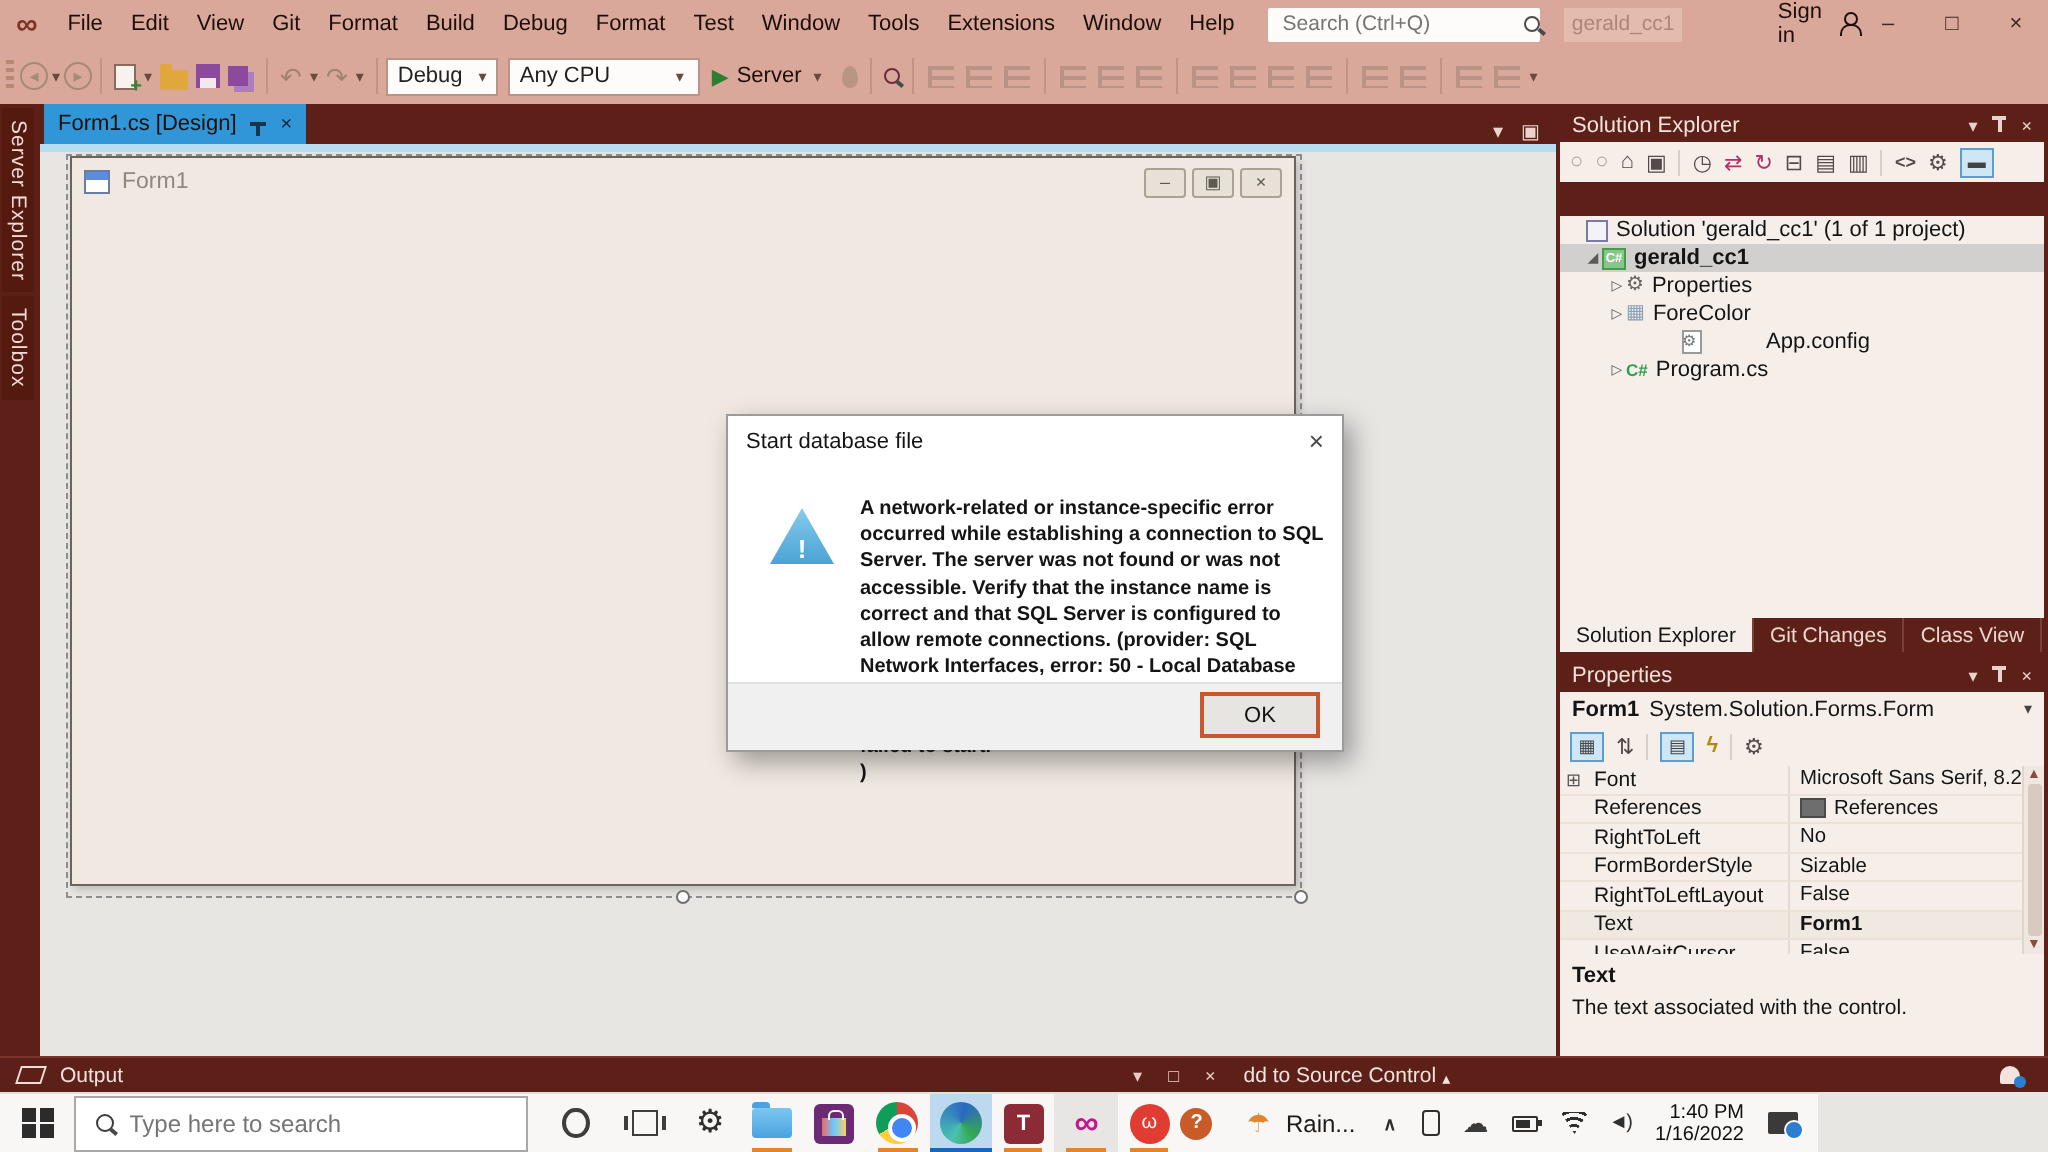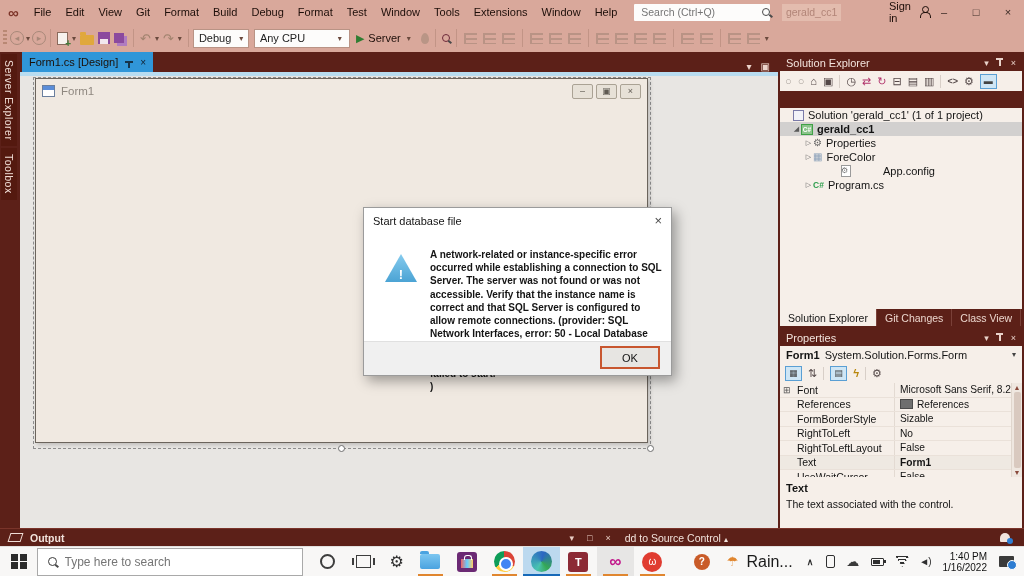--- a/index.html
+++ b/index.html
@@ -123,28 +123,28 @@
   .swatch { width:13px; height:10px; background:#6e6e6e; border:1px solid #4a4a4a; flex:none; }
   .pscroll { position:absolute; right:0; top:0; width:11px; height:100%; background:#efe7e0; border-left:1px solid #e0d6cd; display:flex; flex-direction:column; align-items:center; justify-content:space-between; padding:1px 0; }
   .scr-arrow { font-size:7px; color:#8a4a3c; }
   .scr-thumb { width:7px; flex:1; margin:1px 0; background:#d9c9bf; border-radius:2px; }
   .desc-title { font-size:11px; font-weight:bold; color:#141414; }
   .desc-text { font-size:10.5px; color:#141414; margin-top:4px; }
 
   
   #outputrow { left:0; top:528px; width:1024px; height:18px; background:#5c2018; border-top:1px solid #7a342a; display:flex; align-items:center; }
   .fb-ico { width:13px; height:9px; border:1.5px solid #f0ddd6; transform:skewX(-18deg); margin:0 8px 0 9px; }
-  .out-title { font-size:10.5px; color:#f2e3dc;font-weight:bold; }
+  .out-title { font-size:10.5px; color:#f2e3dc; }
   .out-ctrls { display:flex; gap:13px; margin-left:505px; color:#e8cdc4; font-size:9px; align-items:center; }
   .status-src { font-size:10.5px; color:#f2e3dc; margin-left:14px; display:flex; align-items:flex-end; gap:3px; }
   .bell { position:relative; width:10px; height:9px; background:#f2e3dc; border-radius:5px 5px 1px 1px; margin-left:auto; margin-right:14px; }
   .bell::after { content:""; position:absolute; right:-3px; bottom:-2px; width:6px; height:6px; border-radius:50%; background:#2d7dd2; }
 
   
-  #taskbar { left:0; top:546px; width:1024px; height:30px; background:#f8f7f6; border-top:1px solid #e2e0de; display:flex; align-items:center; }
+  #taskbar { left:0; top:546px; width:909px; height:30px; background:#f8f7f6; border-top:1px solid #e2e0de; display:flex; align-items:center; }
   .winlogo { display:grid; grid-template-columns:7px 7px; grid-template-rows:7px 7px; gap:1.5px; margin:0 10px 0 11px; }
   .winlogo span { background:#2b2b2b; }
   .tk-search { position:relative; width:266px; height:28px; background:#fff; border:1px solid #a9a9a9; display:flex; align-items:center; gap:8px; padding-left:10px; }
   .tk-search input { border:0; outline:0; font-size:12px; color:#4f4f4f; width:190px; font-family:"Liberation Sans",sans-serif; background:transparent; }
   .cortana { width:15px; height:15px; border:2px solid #3d3d3d; border-radius:50%; margin-left:17px; }
   .taskview { position:relative; width:15px; height:13px; border:1.5px solid #3d3d3d; margin-left:21px; }
   .taskview::before { content:""; position:absolute; left:-5px; top:2px; width:2px; height:7px; background:#3d3d3d; }
   .taskview::after { content:""; position:absolute; right:-5px; top:2px; width:2px; height:7px; background:#3d3d3d; }
   .tk-gear { font-size:16px; color:#2f2f2f; margin-left:19px; line-height:1; }
   .appslot { width:37px; height:30px; display:flex; align-items:center; justify-content:center; position:relative; }
@@ -159,21 +159,21 @@
   .ic-store::after { content:""; position:absolute; left:7px; top:3px; width:6px; height:4px; border:1.5px solid #fff; border-bottom:0; border-radius:3px 3px 0 0; }
   .ic-chrome { width:21px; height:21px; border-radius:50%; background:conic-gradient(#db4437 0 33%,#ffcd40 33% 66%,#0f9d58 66% 100%); position:relative; }
   .ic-chrome::after { content:""; position:absolute; left:5.5px; top:5.5px; width:10px; height:10px; border-radius:50%; background:#4285f4; border:2px solid #fff; }
   .ic-edge { width:21px; height:21px; border-radius:50%; background:conic-gradient(from 210deg,#49c3b1,#2b66c3 45%,#35a854 80%,#49c3b1); }
   .ic-teams { width:20px; height:20px; background:#8c2a35; border-radius:3px; color:#fff; font-size:11px; font-weight:bold; display:flex; align-items:center; justify-content:center; }
   .ic-vs { font-size:17px; font-weight:bold; color:#c2188b; font-style:italic; line-height:1; }
   .ic-discord { width:20px; height:20px; background:#e03c31; border-radius:50%; color:#fff; font-size:10px; display:flex; align-items:center; justify-content:center; }
   .tray { margin-left:auto; display:flex; align-items:center; gap:0; }
   .help-circ { width:16px; height:16px; background:#c95b28; border-radius:50%; color:#fff; font-size:10px; font-weight:bold; display:flex; align-items:center; justify-content:center; }
   .umb { font-size:13px; color:#e0862f; margin-left:17px; }
-  .weather-txt { font-size:16px; color:#1a1a1a; margin-left:8px; }
+  .weather-txt { font-size:12px; color:#1a1a1a; margin-left:8px; }
   .chev { font-size:9px; color:#2f2f2f; font-weight:bold; margin-left:14px; }
   .ic-phone { width:9px; height:13px; border:1.5px solid #2f2f2f; border-radius:2px; margin-left:13px; }
   .ic-cloud { font-size:13px; color:#3a3a3a; margin-left:11px; line-height:1; }
   .ic-batt { position:relative; width:13px; height:8px; border:1.3px solid #2f2f2f; border-radius:1px; margin-left:12px; }
   .ic-batt::before { content:""; position:absolute; left:1px; top:1px; bottom:1px; width:7px; background:#2f2f2f; }
   .ic-batt::after { content:""; position:absolute; right:-3px; top:1.5px; width:1.8px; height:3px; background:#2f2f2f; }
   .ic-wifi { width:14px; height:11px; margin-left:11px; background:radial-gradient(circle at 50% 100%, #2f2f2f 0 1.5px, transparent 1.5px 3.5px, #2f2f2f 3.5px 5px, transparent 5px 7px, #2f2f2f 7px 8.5px, transparent 8.5px 10.5px, #2f2f2f 10.5px 12px, transparent 12px); clip-path:polygon(50% 100%,0 0,100% 0); }
   .ic-vol { font-size:10px; color:#2f2f2f; margin-left:10px; letter-spacing:-1px; }
   .clock { margin-left:12px; text-align:right; font-size:10px; color:#111; line-height:11px; }
   .ic-kbd { position:relative; width:15px; height:11px; background:#3a3a3a; border-radius:1px; margin:0 10px 0 12px; }
@@ -435,29 +435,29 @@
       <span class="pname">
           <span>References</span>
         </span>
       <span class="pval">
           <span class="swatch"></span>
           <span>References</span>
         </span>
     </div>
     <div class="prow">
       <span class="pname">
+          <span>RightToLeft</span>
+        </span>
+      <span class="pval">No</span>
+    </div>
+    <div class="prow">
+      <span class="pname">
           <span>FormBorderStyle</span>
         </span>
       <span class="pval">Sizable</span>
-    </div>
-    <div class="prow">
-      <span class="pname">
-          <span>RightToLeft</span>
-        </span>
-      <span class="pval">No</span>
     </div>
     <div class="prow">
       <span class="pname">
           <span>RightToLeftLayout</span>
         </span>
       <span class="pval">False</span>
     </div>
     <div class="prow" style="background:#efe9e2;">
       <span class="pname">
           <span>Text</span>

